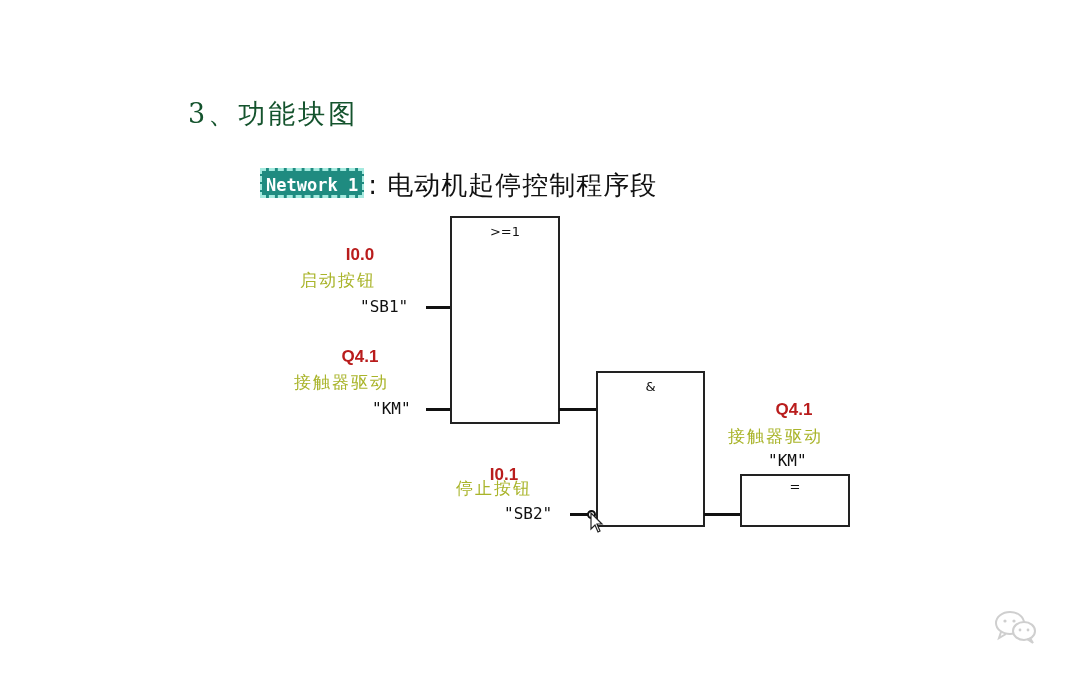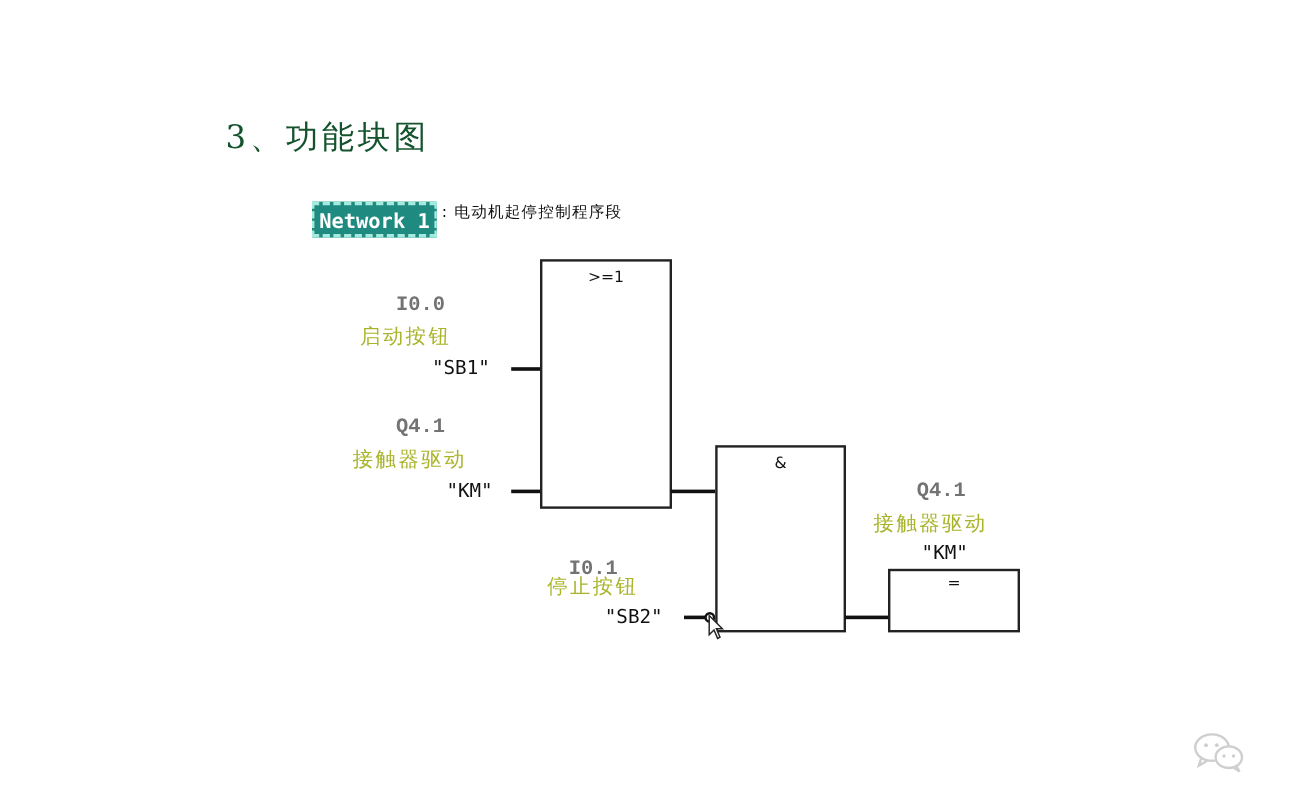--- a/index.html
+++ b/index.html
@@ -30,42 +30,42 @@
       font-weight: bold;
       font-size: 17px;
       padding: 4px 4px;
       line-height: 20px;
       border-top: 3px dashed #a5eadf;
       border-bottom: 3px dashed #a5eadf;
       border-left: 2px dashed #a5eadf;
       border-right: 2px dashed #a5eadf;
     }
     .network-title {
-      font-size: 13px; color: #111111;
+      font-size: 26px; color: #111111;
       margin-left: 4px;
       letter-spacing: 1px;
     }
     .block {
       border: 2px solid #222222;
       background: #ffffff;
       box-sizing: border-box;
     }
     .block-label {
       position: absolute; left: 0; right: 0; top: 6px;
       text-align: center;
       font-size: 13px; color: #111111;
       font-family: "DejaVu Sans", sans-serif;
     }
     .wire { position: absolute; background: #111111; height: 3px; }
     .addr {
-      font-family: Liberation Mono, monospace;
+      font-family: Liberation Sans, sans-serif;
       font-weight: bold;
       font-size: 17px;
-      color: #737373;
-      text-align: left;
+      color: #b91c1c;
+      text-align: center;
       white-space: nowrap;
     }
     .cmt {
       font-size: 17px;
       color: #a9b42a;
       text-align: left;
       letter-spacing: 2px;
       white-space: nowrap;
     }
     .sym {

